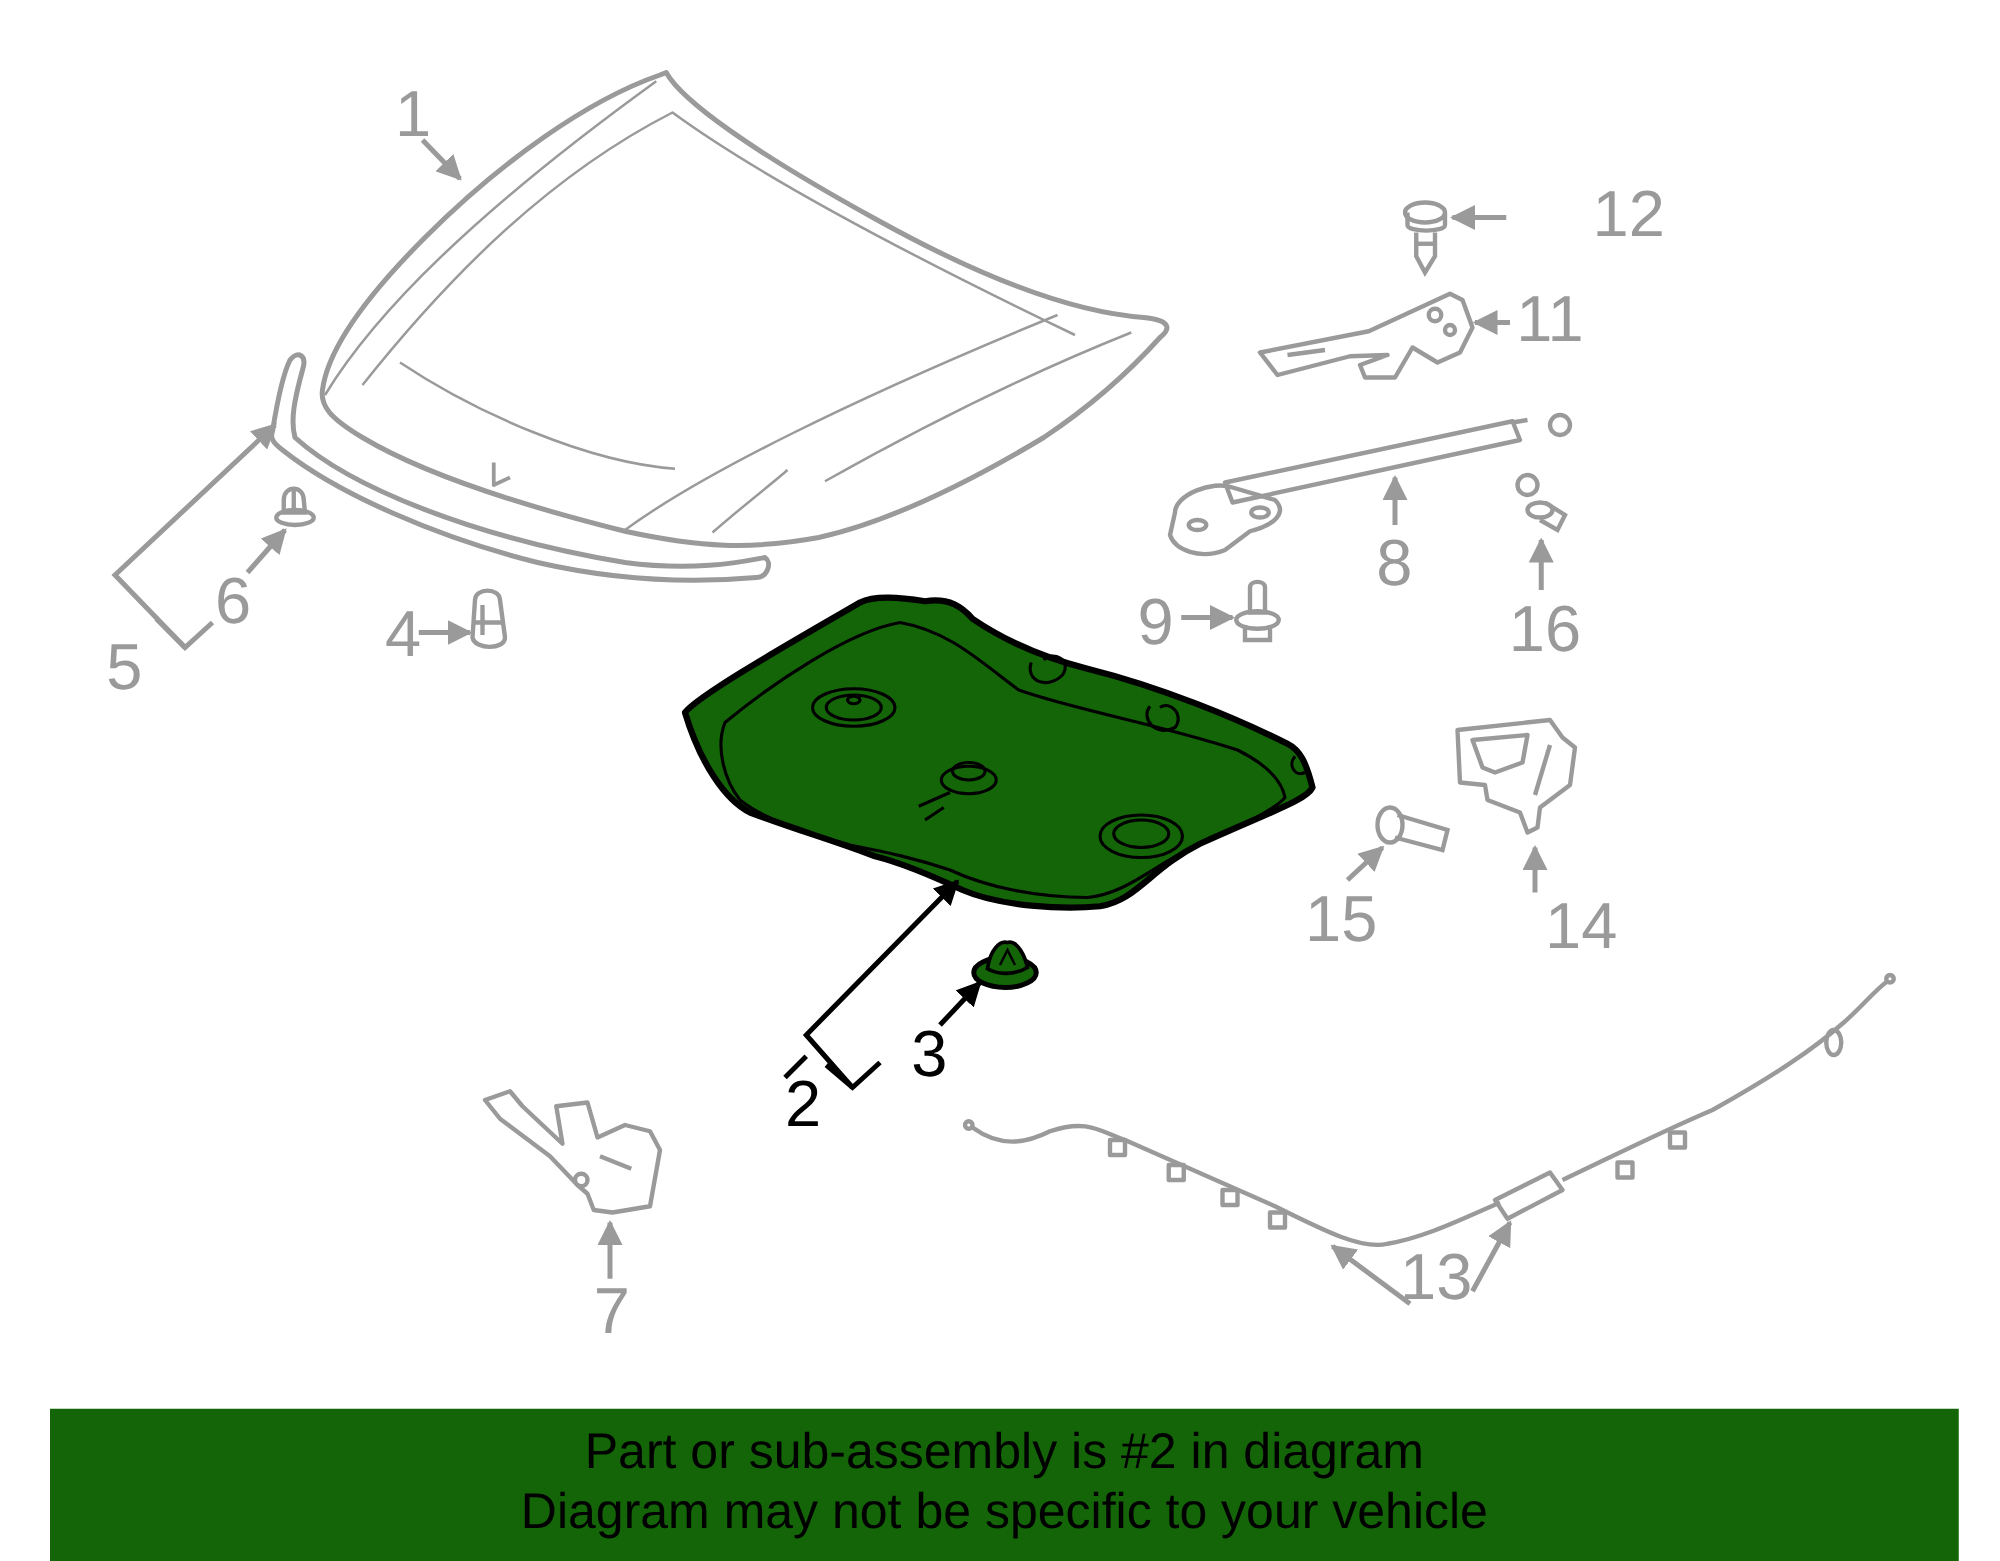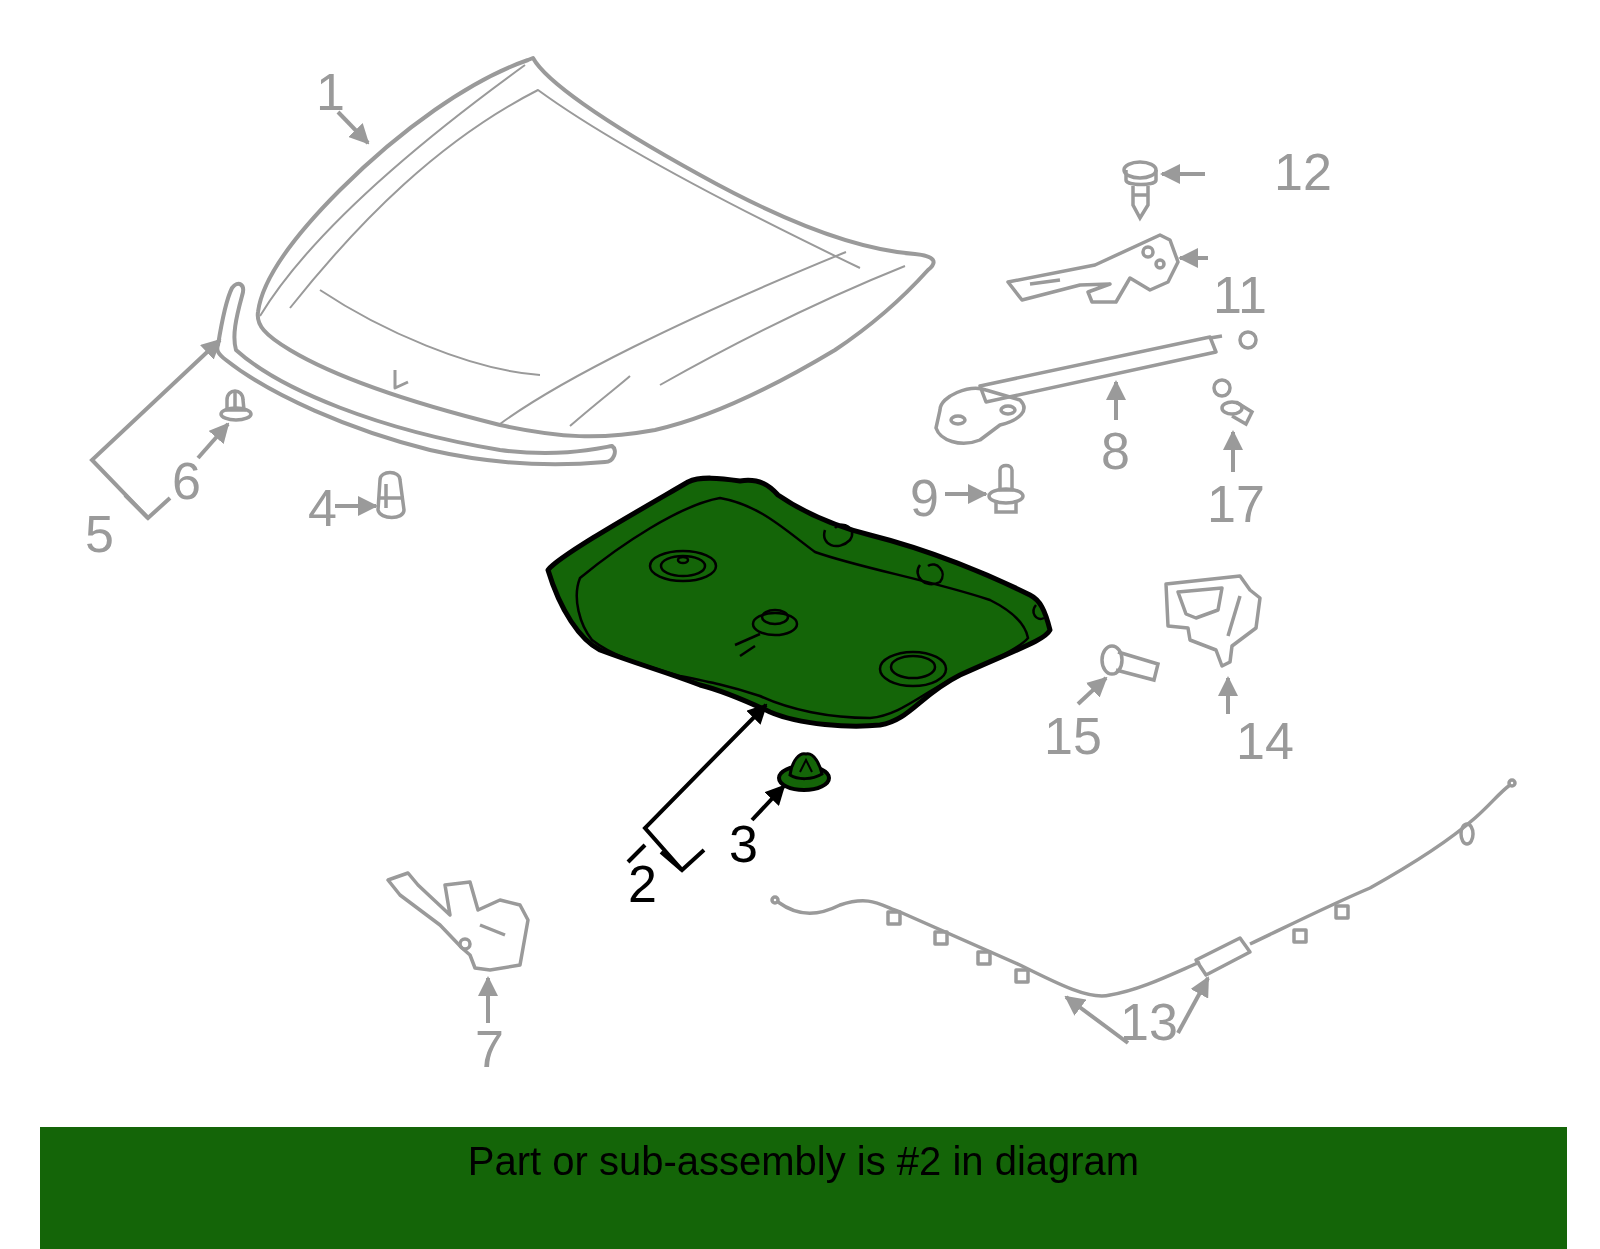--- a/index.html
+++ b/index.html
@@ -168,23 +168,24 @@
   
   <div class="callout" style="left:316px;top:66px;">1</div>
   <div class="callout hl" style="left:628px;top:858px;">2</div>
   <div class="callout hl" style="left:729px;top:818px;">3</div>
   <div class="callout" style="left:308px;top:482px;">4</div>
   <div class="callout" style="left:85px;top:508px;">5</div>
   <div class="callout" style="left:172px;top:455px;">6</div>
   <div class="callout" style="left:475px;top:1023px;">7</div>
   <div class="callout" style="left:1101px;top:425px;">8</div>
   <div class="callout" style="left:910px;top:472px;">9</div>
-  <div class="callout" style="left:1207px;top:478px;">17</div>
-  <div class="callout" style="left:1213px;top:230px;margin-top:39px;">11</div>
+  <div class="callout" style="left:1207px;top:478px;">16</div>
+  <div class="callout" style="left:1213px;top:230px;">11</div>
   <div class="callout" style="left:1274px;top:146px;">12</div>
   <div class="callout" style="left:1120px;top:996px;">13</div>
   <div class="callout" style="left:1236px;top:715px;">14</div>
   <div class="callout" style="left:1044px;top:710px;">15</div>
 </div>
 
 <div id="banner">
   <div class="banner-line l1">Part or sub-assembly is #2 in diagram</div>
+  <div class="banner-line l2">Diagram may not be specific to your vehicle</div>
 </div>
 
 </body></html>

